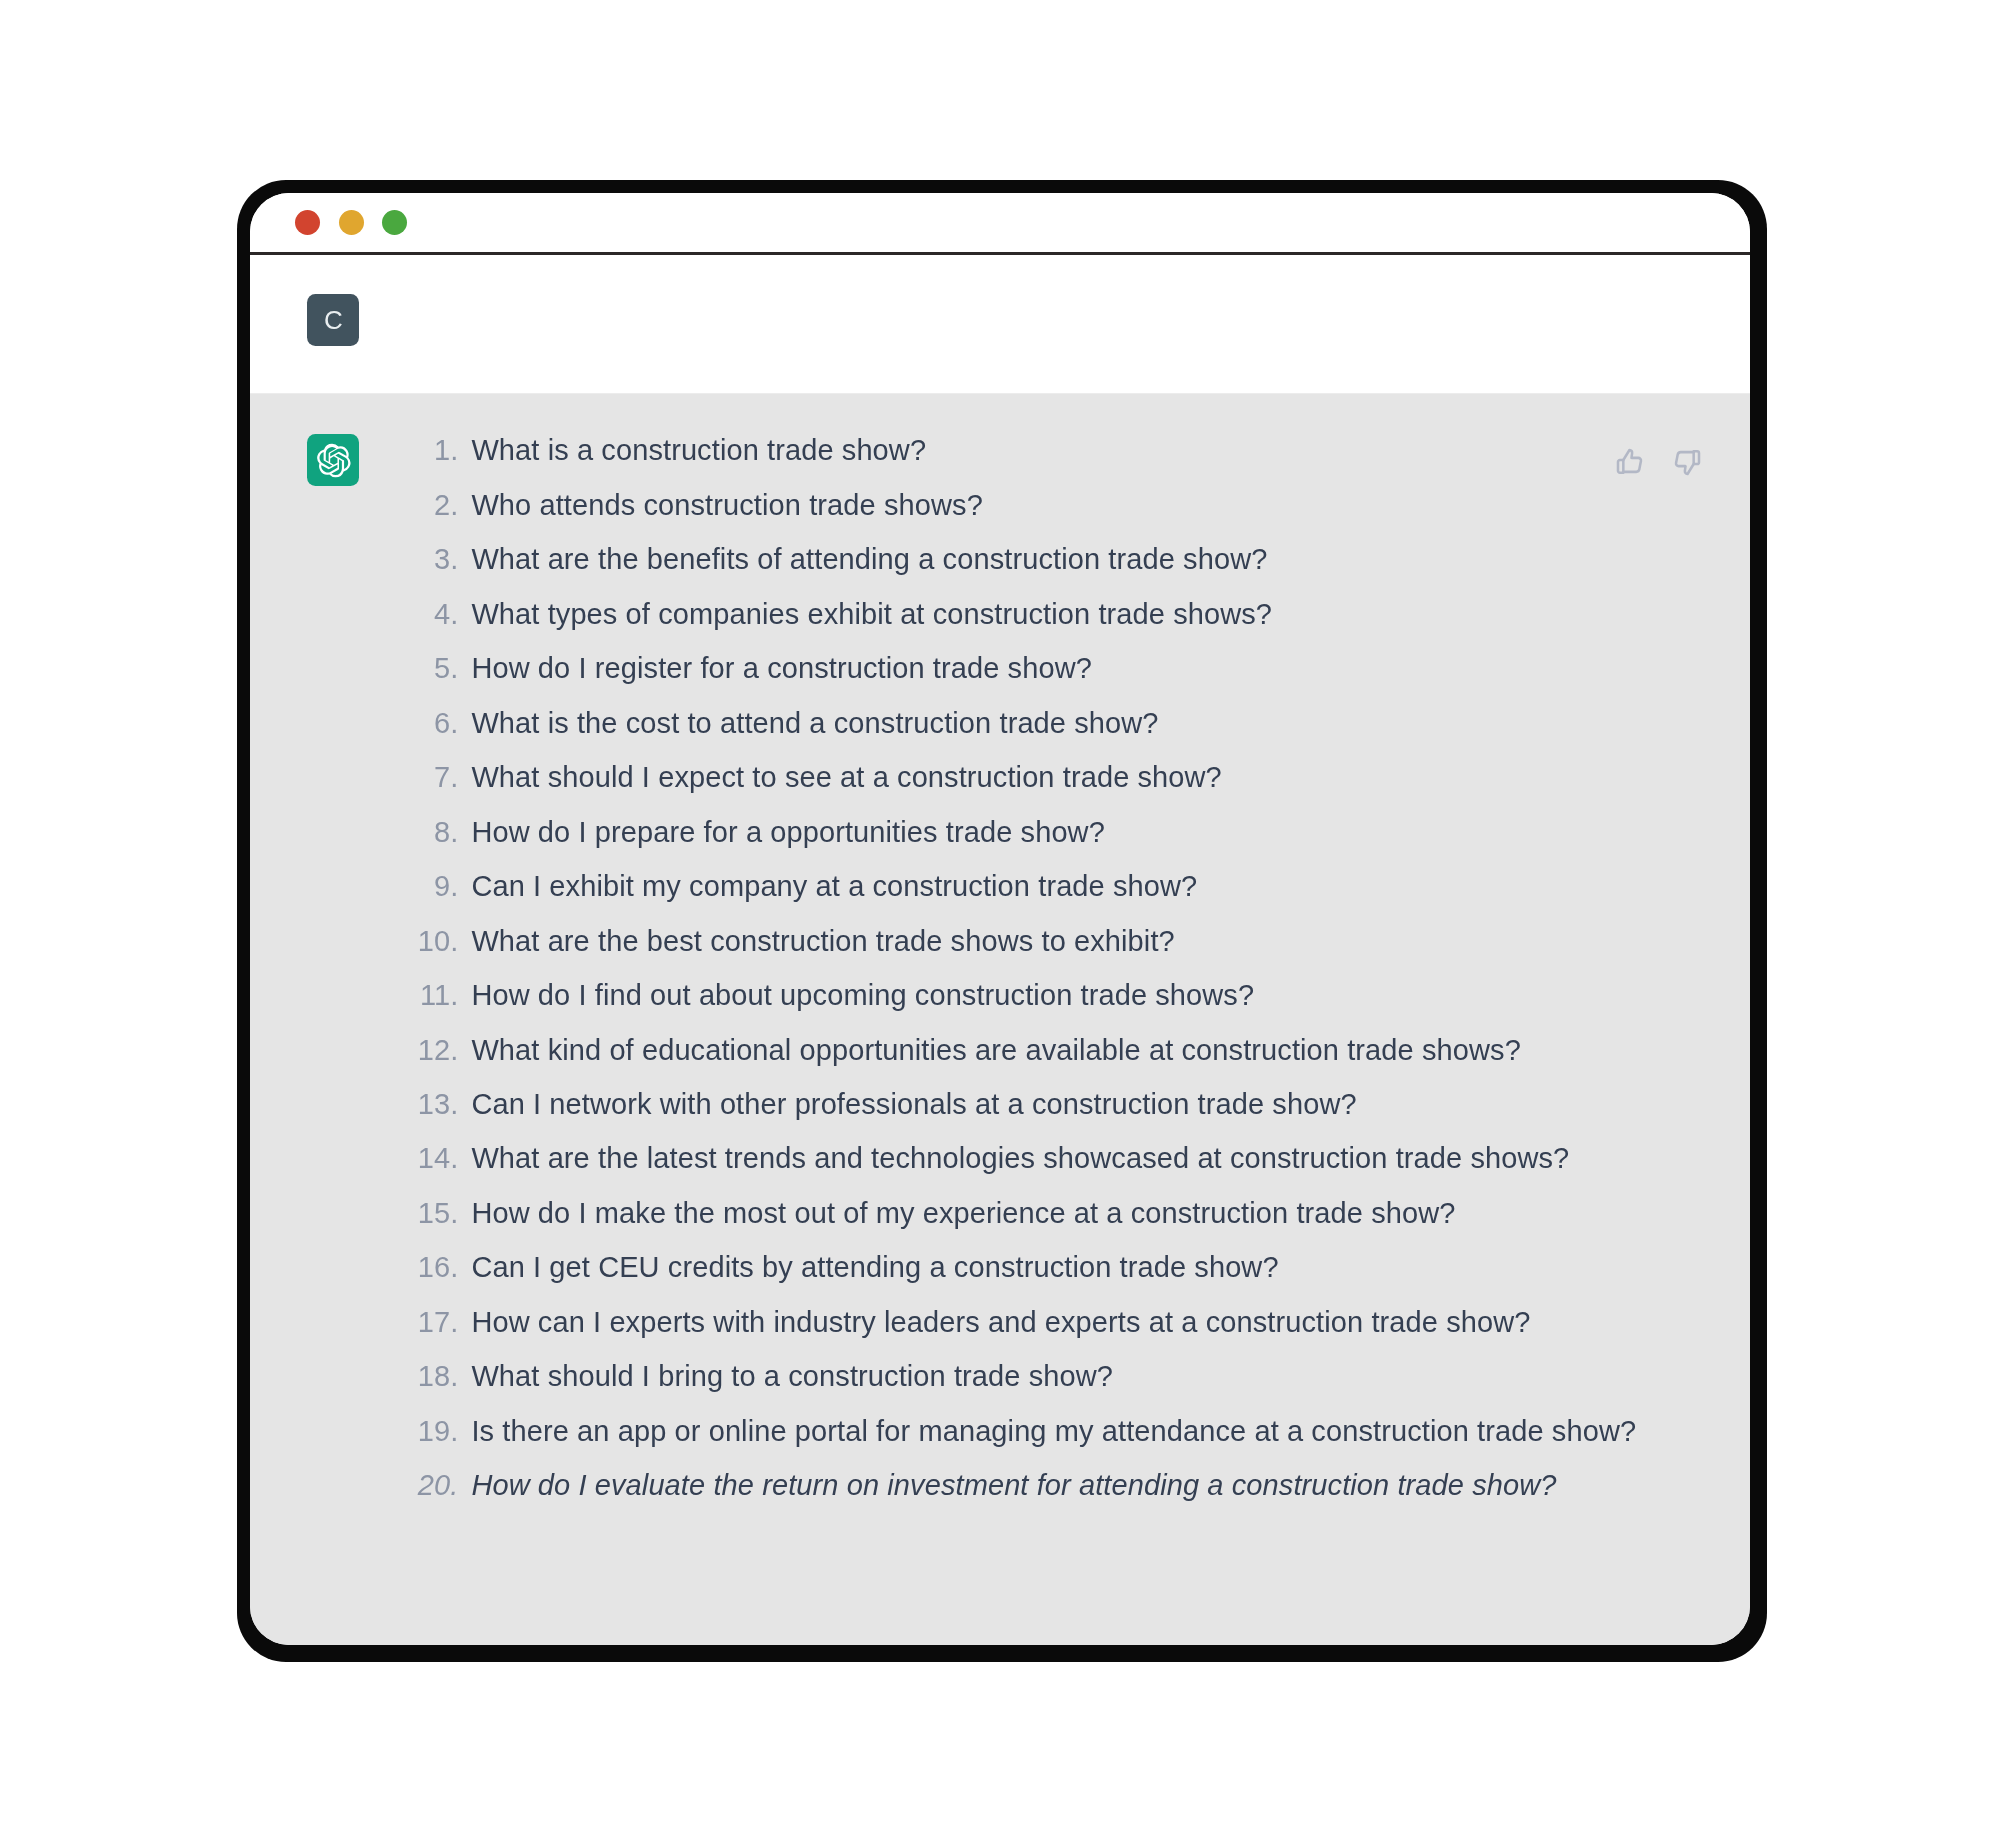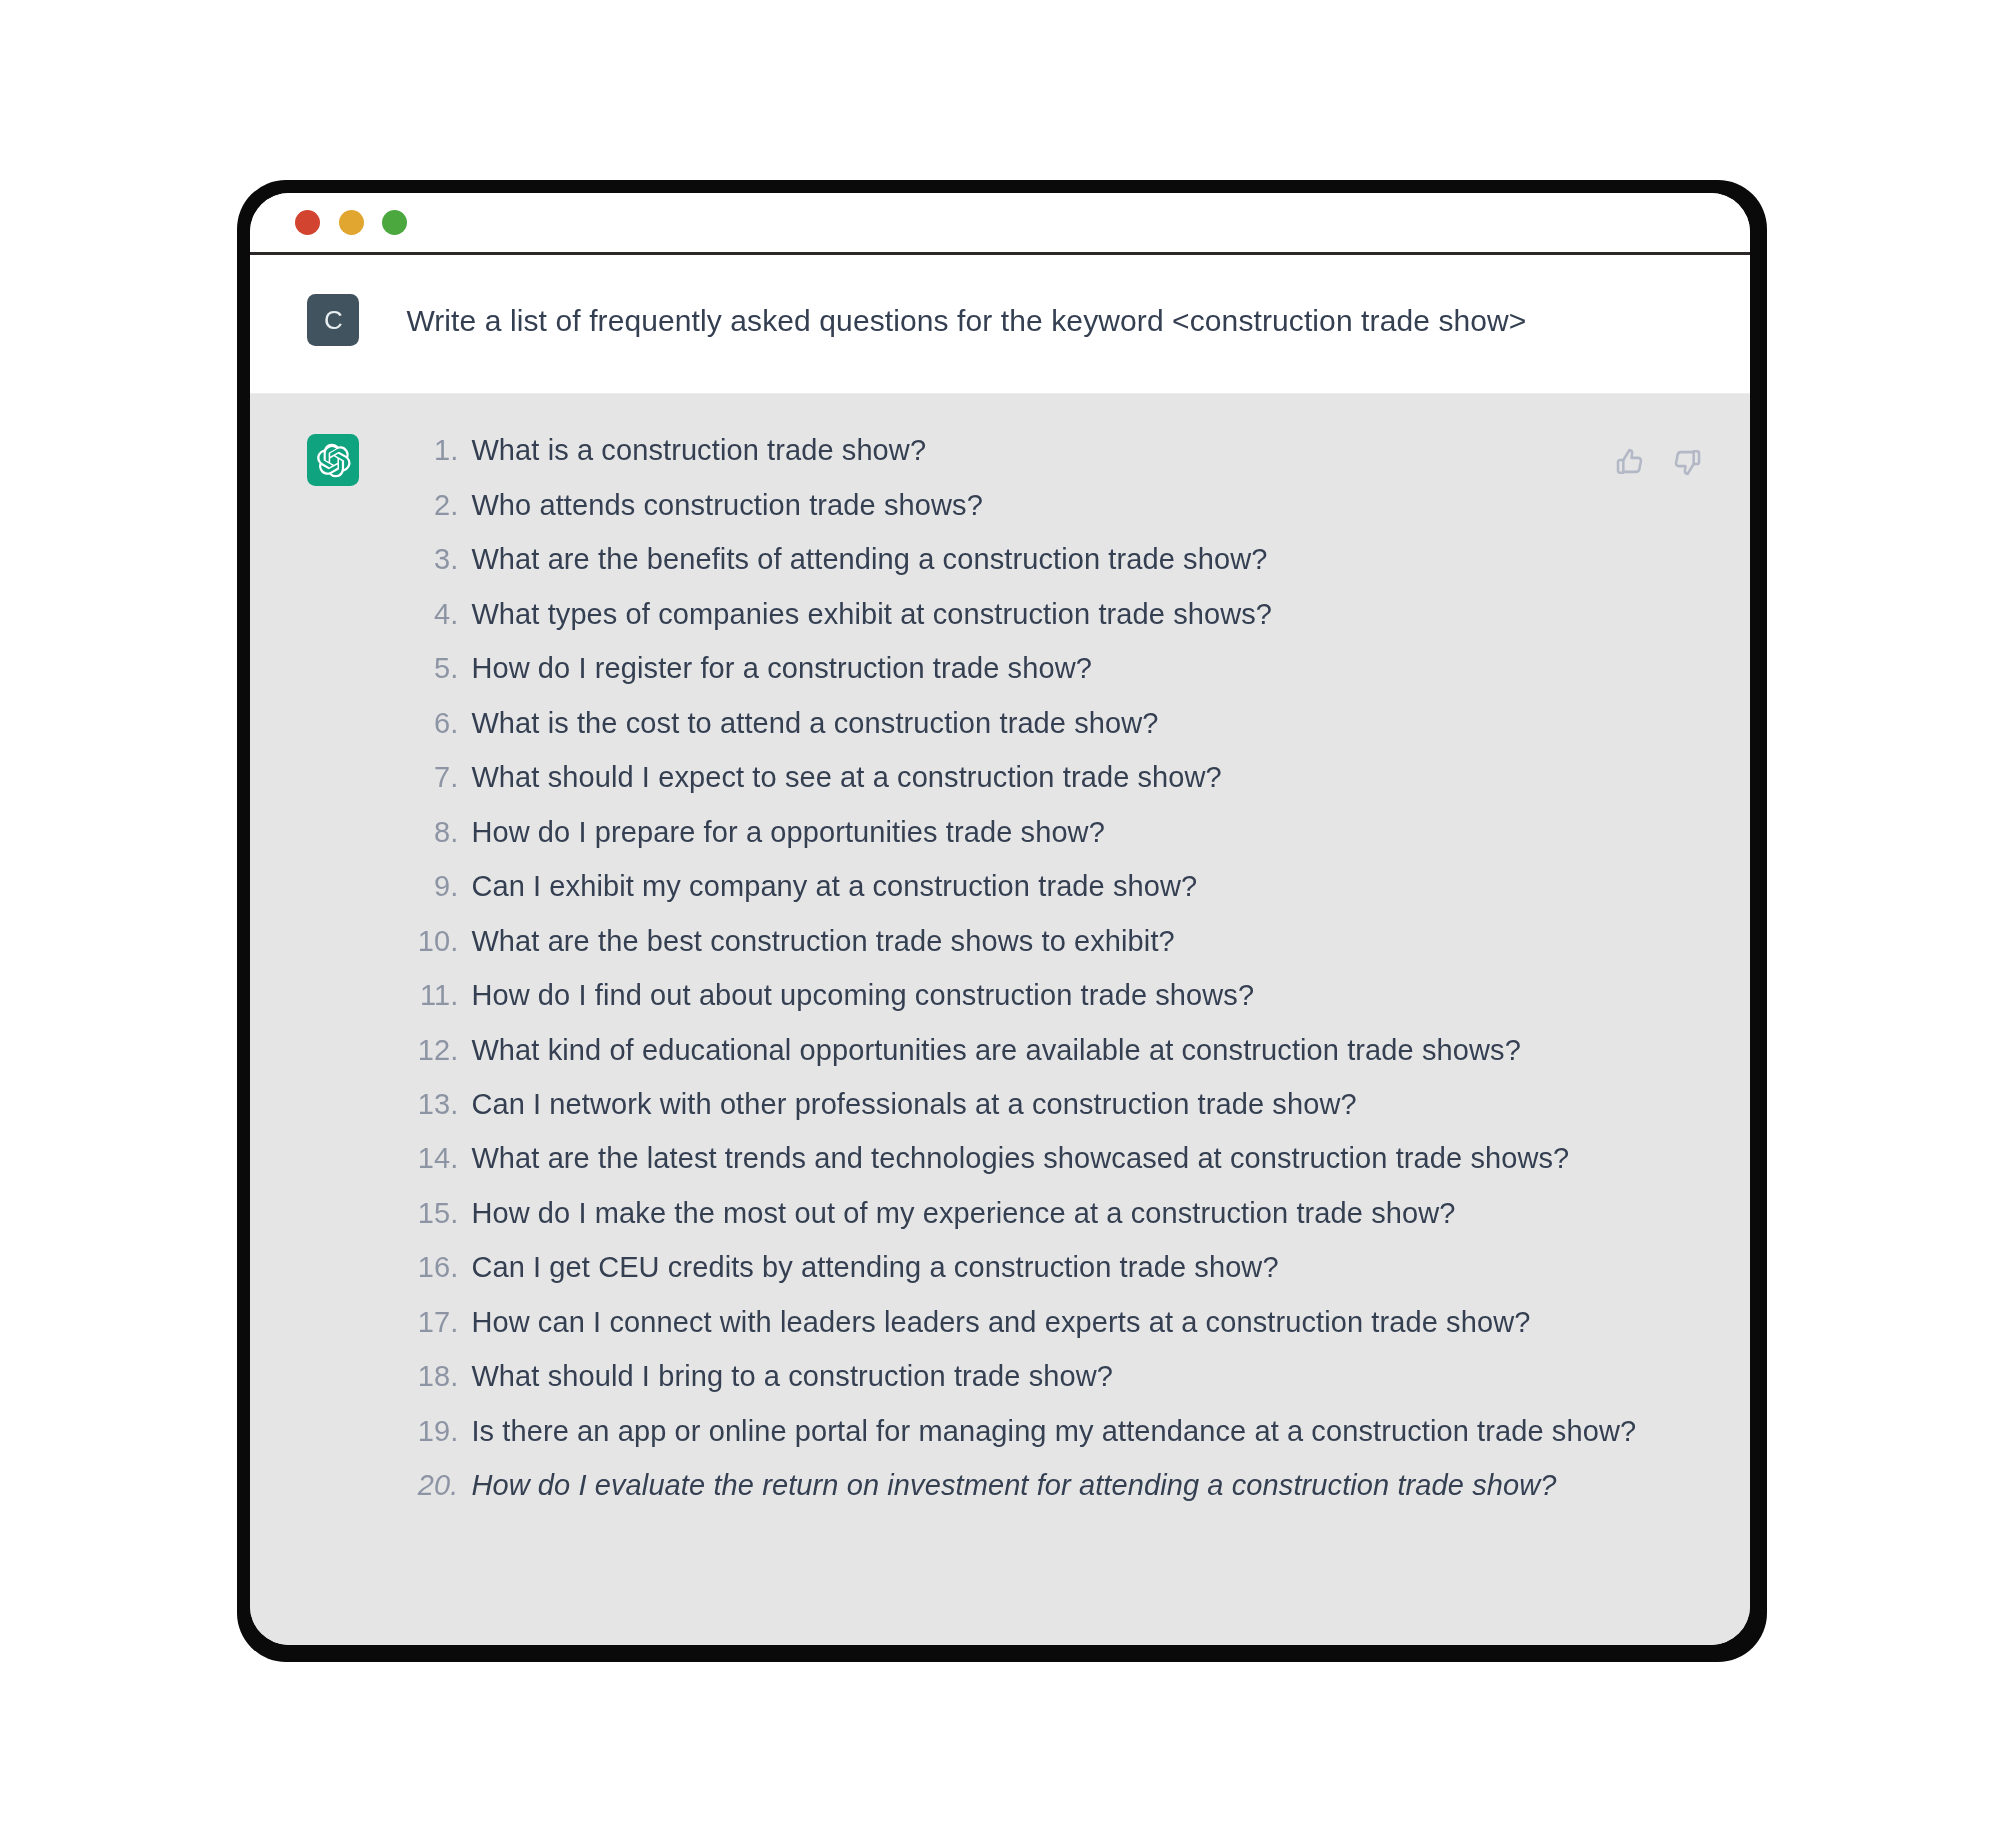--- a/index.html
+++ b/index.html
@@ -175,21 +175,20 @@
         <span class="dot red"></span>
         <span class="dot yellow"></span>
         <span class="dot green"></span>
       </div>
     </div>
 
     <div id="conversation">
 
       <div id="user-message">
         <div id="user-avatar">C</div>
-        <div id="user-prompt-text">Write a list of frequently asked questions for the keyword &lt;construction trade show&gt;</div>
       </div>
 
       <div id="assistant-message">
         <div id="assistant-avatar">
           <span>
             <svg viewBox="0 0 24 24" aria-hidden="true">
               <path d="M21.55 10.0a5.42 5.42 0 0 0-.47-4.45 5.49 5.49 0 0 0-5.9-2.63A5.43 5.43 0 0 0 11.1 1.1a5.49 5.49 0 0 0-5.24 3.8 5.43 5.43 0 0 0-3.63 2.63 5.49 5.49 0 0 0 .68 6.44 5.42 5.42 0 0 0 .47 4.45 5.49 5.49 0 0 0 5.9 2.63 5.42 5.42 0 0 0 4.08 1.82 5.49 5.49 0 0 0 5.24-3.81 5.43 5.43 0 0 0 3.63-2.63 5.49 5.49 0 0 0-.68-6.43Zm-8.2 11.47a4.07 4.07 0 0 1-2.61-.95l.13-.07 4.33-2.5a.71.71 0 0 0 .36-.62v-6.1l1.83 1.06a.07.07 0 0 1 .04.05v5.06a4.09 4.09 0 0 1-4.08 4.07ZM4.6 17.73a4.07 4.07 0 0 1-.49-2.73l.13.08 4.33 2.5a.7.7 0 0 0 .71 0l5.29-3.05v2.11a.07.07 0 0 1-.03.06l-4.38 2.53a4.08 4.08 0 0 1-5.56-1.5ZM3.46 8.26a4.07 4.07 0 0 1 2.13-1.79v5.15a.7.7 0 0 0 .35.61l5.27 3.04-1.83 1.06a.07.07 0 0 1-.06 0L4.97 13.8a4.08 4.08 0 0 1-1.5-5.55Zm15.04 3.5-5.29-3.07L15.03 7.6a.07.07 0 0 1 .07 0l4.38 2.53a4.07 4.07 0 0 1-.61 7.34v-5.15a.71.71 0 0 0-.37-.57Zm1.82-2.74-.13-.08-4.32-2.52a.7.7 0 0 0-.72 0L9.87 9.47V7.36a.06.06 0 0 1 .02-.06l4.38-2.52a4.08 4.08 0 0 1 6.06 4.22Zm-11.46 3.8-1.83-1.06a.07.07 0 0 1-.04-.05V7.4a4.08 4.08 0 0 1 6.69-3.13l-.13.07-4.33 2.5a.71.71 0 0 0-.36.62Zm1-2.14 2.35-1.36 2.36 1.36v2.72l-2.35 1.36-2.36-1.36Z" fill="#ffffff" stroke="none"></path>
             </svg>
           </span>
         </div>
@@ -205,21 +204,21 @@
               <li>What should I expect to see at a construction trade show?</li>
               <li>How do I prepare for a opportunities trade show?</li>
               <li>Can I exhibit my company at a construction trade show?</li>
               <li>What are the best construction trade shows to exhibit?</li>
               <li>How do I find out about upcoming construction trade shows?</li>
               <li>What kind of educational opportunities are available at construction trade shows?</li>
               <li>Can I network with other professionals at a construction trade show?</li>
               <li>What are the latest trends and technologies showcased at construction trade shows?</li>
               <li>How do I make the most out of my experience at a construction trade show?</li>
               <li>Can I get CEU credits by attending a construction trade show?</li>
-              <li>How can I connect with leaders leaders and experts at a construction trade show?</li>
+              <li>How can I experts with industry leaders and experts at a construction trade show?</li>
               <li>What should I bring to a construction trade show?</li>
               <li>Is there an app or online portal for managing my attendance at a construction trade show?</li>
               <li>How do I evaluate the return on investment for attending a construction trade show?</li>
             </ol>
         </div>
 
         <div id="feedback-actions">
           <span>
             <svg viewBox="0 0 24 24" aria-hidden="true">
               <path d="M7 10.5v9.5H4.4A1.4 1.4 0 0 1 3 18.6v-6.7a1.4 1.4 0 0 1 1.4-1.4H7Z"></path>

